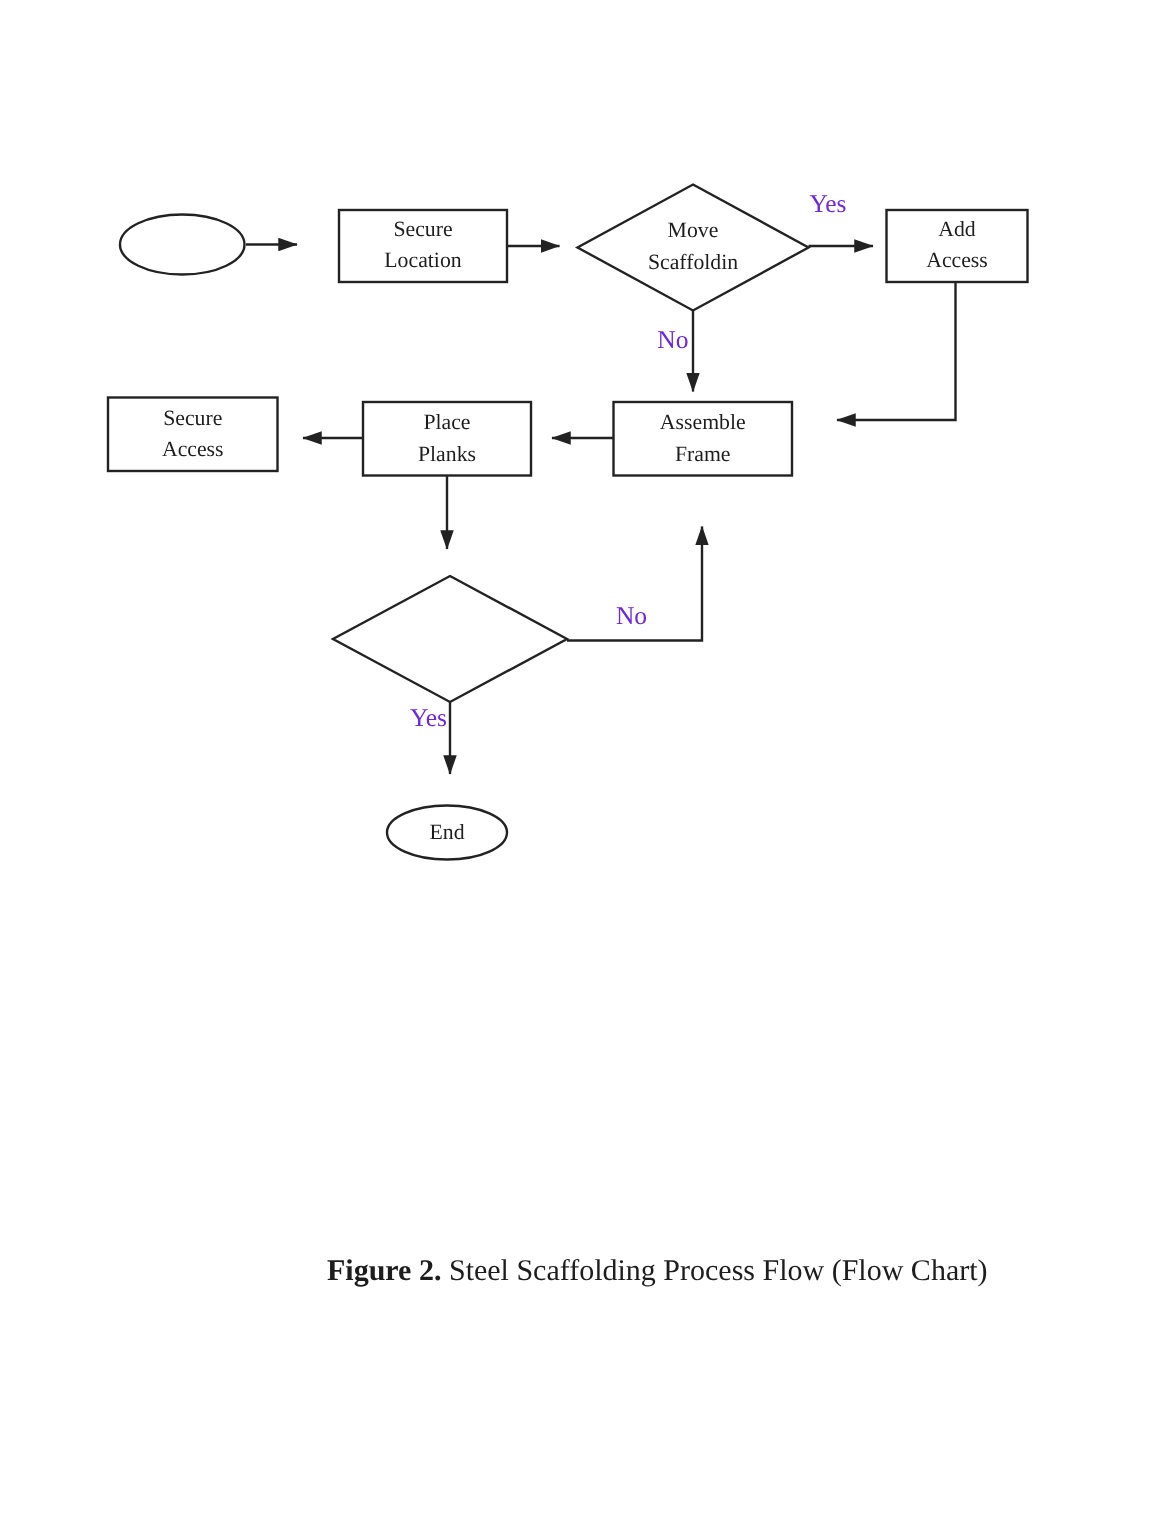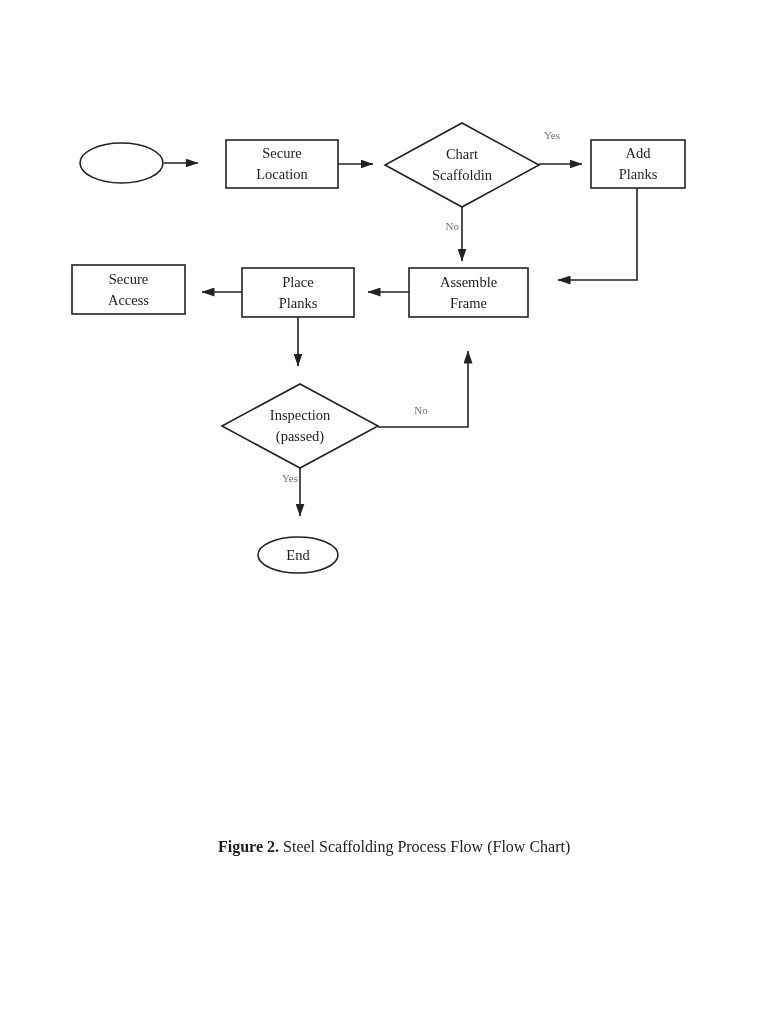--- a/index.html
+++ b/index.html
@@ -29,31 +29,31 @@
     align-items: center;
     justify-content: center;
     text-align: center;
     white-space: pre-line;
     font-size: 14.5px;
     line-height: 21px;
     color: #1d1d1d;
   }
   .edge-label {
     position: absolute;
-    font-size: 11px;
+    font-size: 17px;
     line-height: 17px;
-    color: #737373;
+    color: #6d28d9;
   }
   .edge-label.right-align { text-align: right; }
   .edge-label.center-align { text-align: center; }
   #caption {
     position: absolute;
     left: 218px;
     top: 838px;
-    font-size: 16px;
+    font-size: 20px;
     line-height: 18px;
     white-space: nowrap;
   }
   #caption .bold { font-weight: bold; }
 </style>
 </head>
 <body>
 
 <div id="page">
 
@@ -86,37 +86,35 @@
       <path d="M298,317 V366" marker-end="url(#arrow)"></path>
       <path d="M378,427 H468 V351" marker-end="url(#arrow)"></path>
       <path d="M300,468 V516" marker-end="url(#arrow)"></path>
     </g>
   </svg>
 
 
   <div class="node-label" style="left:226px; top:140px; width:112px; height:48px;">Secure
 Location</div>
 
-  <div class="node-label" style="left:385px; top:123px; width:154px; height:84px;">Chart
+  <div class="node-label" style="left:385px; top:123px; width:154px; height:84px;">Move
 Scaffoldin</div>
 
   <div class="node-label" style="left:591px; top:140px; width:94px; height:48px;">Add
-Planks</div>
+Access</div>
 
   <div class="node-label" style="left:409px; top:268px; width:119px; height:49px;">Assemble
 Frame</div>
 
   <div class="node-label" style="left:242px; top:268px; width:112px; height:49px;">Place
 Planks</div>
 
   <div class="node-label" style="left:72px; top:265px; width:113px; height:49px;">Secure
 Access</div>
 
-  <div class="node-label" style="left:222px; top:384px; width:156px; height:84px;">Inspection
-(passed)</div>
 
   <div class="node-label" style="left:258px; top:537px; width:80px; height:36px;text-align:center;">End</div>
 
   <div class="edge-label center-align" style="left:536px; top:127px; width:32px;">Yes</div>
 
   <div class="edge-label right-align" style="left:425px; top:218px; width:34px;">No</div>
 
   <div class="edge-label center-align" style="left:404px; top:402px; width:34px;">No</div>
 
   <div class="edge-label right-align" style="left:264px; top:470px; width:34px;">Yes</div>

